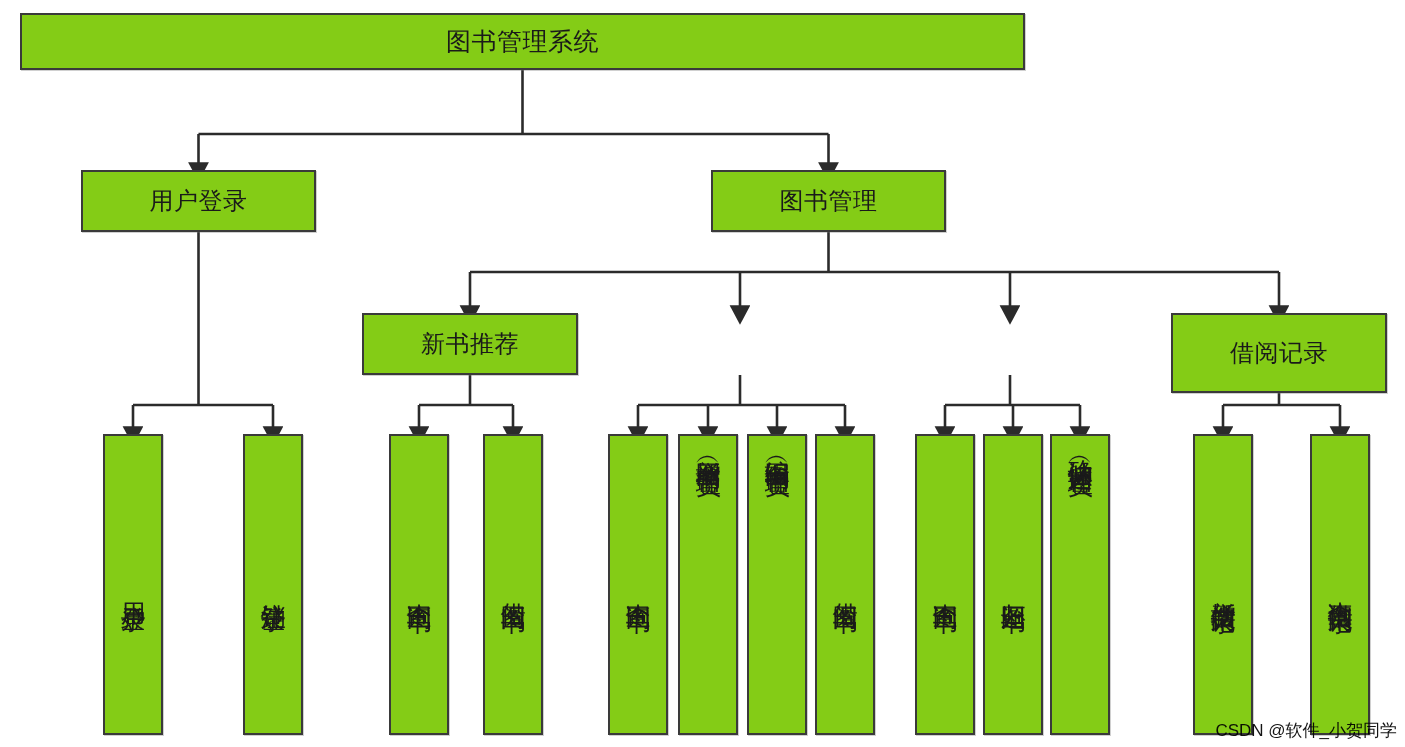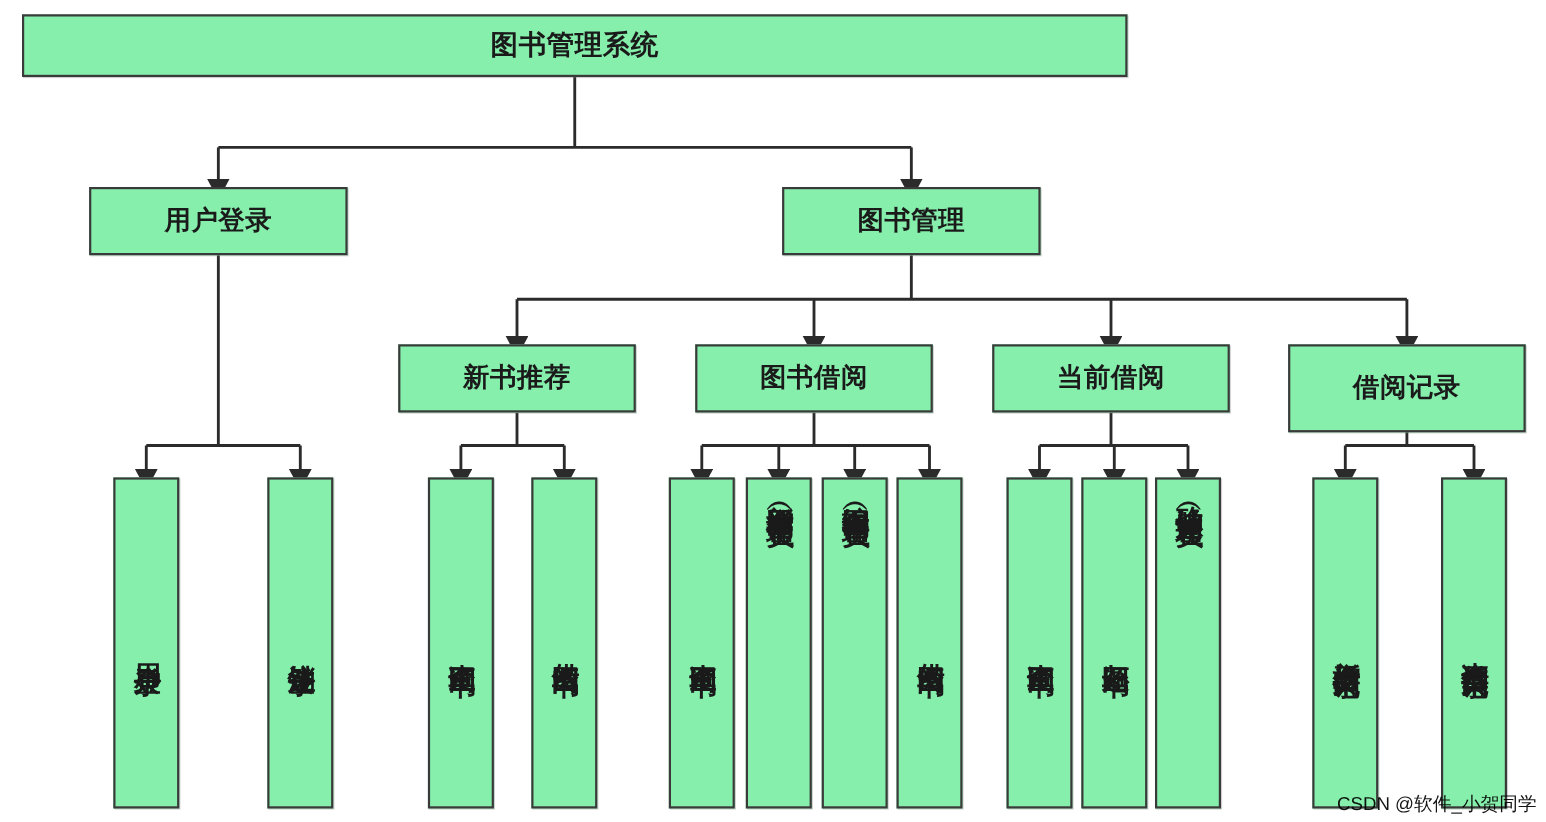--- a/index.html
+++ b/index.html
@@ -23,27 +23,26 @@
     left: 0;
     top: 0;
     width: 1405px;
     height: 747px;
     pointer-events: none;
   }
   .node {
     position: absolute;
     box-sizing: border-box;
     border: 2.5px solid #3a3a3a;
-    background: #86efac;
+    background: #84cc16;
     display: flex;
     align-items: center;
     justify-content: center;
     color: #1a1a1a;
     box-shadow: 1px 1px 0 rgba(120,120,120,0.35);
-    font-weight: bold;
   }
   .node-label {
     display: block;
     text-align: center;
     line-height: 1.18;
     white-space: nowrap;
   }
   .node.horizontal .node-label {
     font-size: 24px;
     letter-spacing: 0.5px;
@@ -132,26 +131,20 @@
   <div class="node horizontal" style="left: 81px; top: 170px; width: 235px; height: 62px;">
     <span class="node-label">用户登录</span>
   </div>
   <div class="node horizontal" style="left: 711px; top: 170px; width: 235px; height: 62px;">
     <span class="node-label">图书管理</span>
   </div>
 
   <div class="node horizontal" style="left: 362px; top: 313px; width: 216px; height: 62px;">
     <span class="node-label">新书推荐</span>
   </div>
-  <div class="node horizontal" style="left: 632px; top: 313px; width: 216px; height: 62px;">
-    <span class="node-label">图书借阅</span>
-  </div>
-  <div class="node horizontal" style="left: 902px; top: 313px; width: 216px; height: 62px;">
-    <span class="node-label">当前借阅</span>
-  </div>
   <div class="node horizontal" style="left: 1171px; top: 313px; width: 216px; height: 80px;">
     <span class="node-label">借阅记录</span>
   </div>
 
   <div class="node vertical centered" style="left: 103px; top: 434px; width: 60px; height: 301px;">
     <span class="node-label">用户登录</span>
   </div>
   <div class="node vertical centered" style="left: 243px; top: 434px; width: 60px; height: 301px;">
     <span class="node-label">注销登录</span>
   </div>

